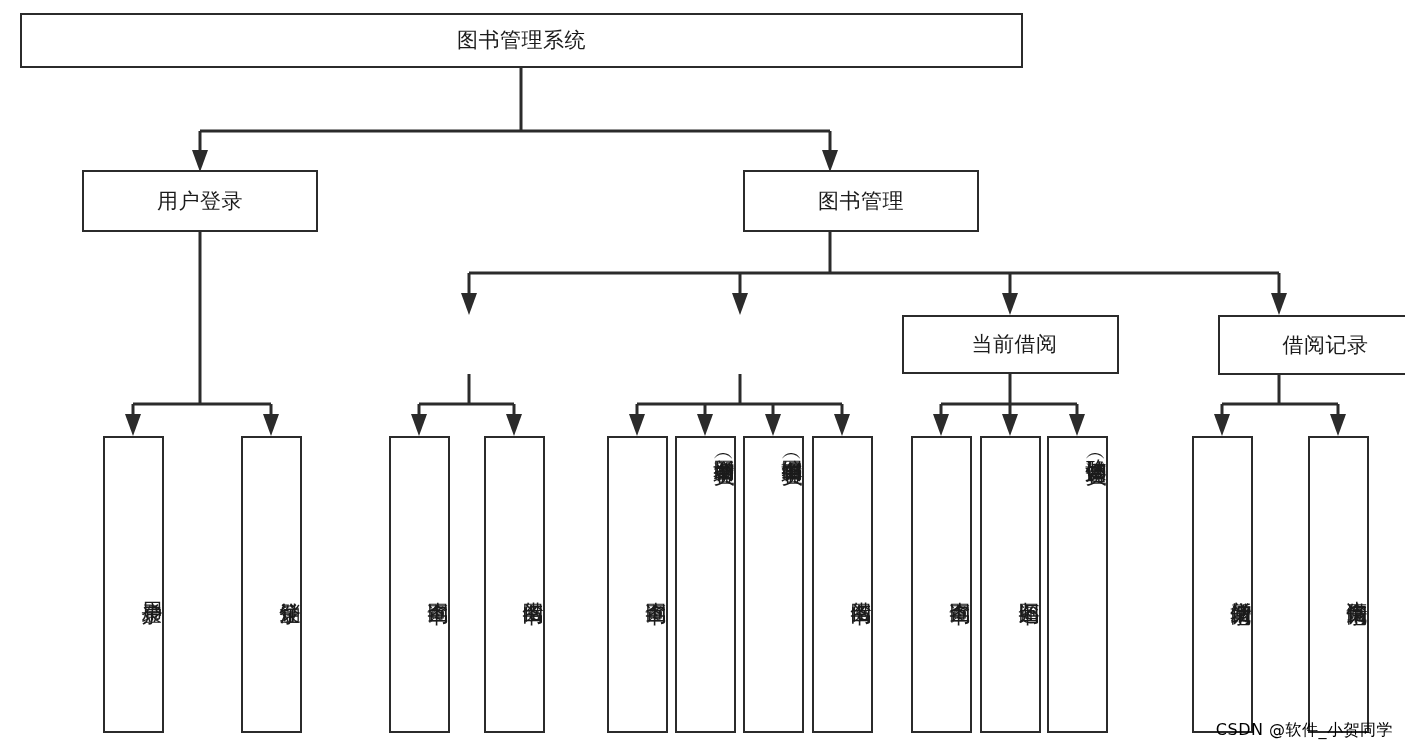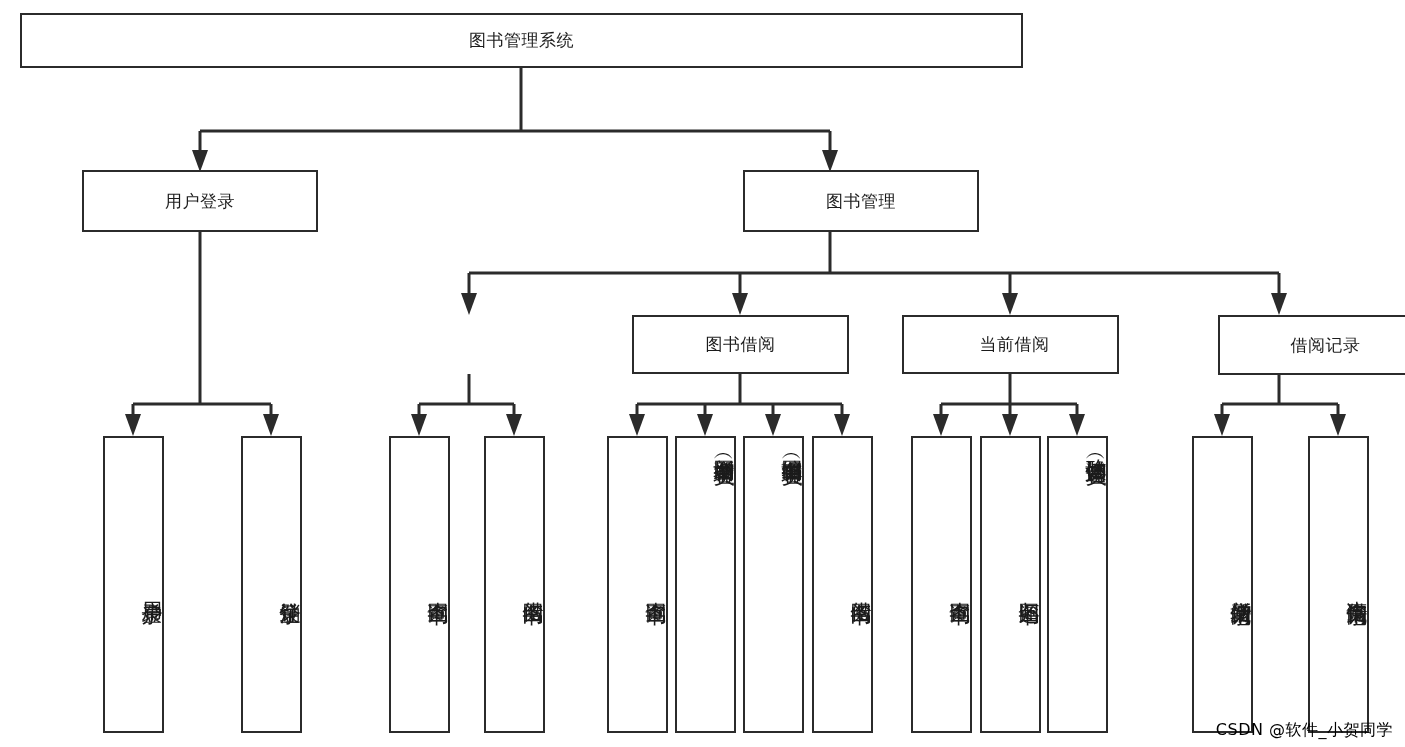--- a/index.html
+++ b/index.html
@@ -35,21 +35,21 @@
     overflow: hidden;
   }
   .node-label {
     color: #1b1b1b;
     line-height: 1.08;
     text-align: center;
     white-space: pre-wrap;
     user-select: none;
   }
   .h-node .node-label {
-    font-size: 17px;
+    font-size: 21px;
     letter-spacing: 0.5px;
     text-align: center;
   }
   .v-node {
     align-items: flex-start;
     padding-top: 4px;
   }
   .v-node .node-label {
     writing-mode: vertical-rl;
     text-orientation: upright;
@@ -164,23 +164,20 @@
     <span class="node-label">图书管理系统</span>
   </div>
 
   <div class="node-box h-node" style="left:82px; top:170px; width:236px; height:62px;">
     <span class="node-label">用户登录</span>
   </div>
   <div class="node-box h-node" style="left:712px; top:170px; width:236px; height:62px;margin-left:31px;">
     <span class="node-label">图书管理</span>
   </div>
 
-  <div class="node-box h-node" style="left:632px; top:315px; width:217px; height:59px;">
-    <span class="node-label">图书借阅</span>
-  </div>
   <div class="node-box h-node" style="left:902px; top:315px; width:217px; height:59px;padding-left:8px;">
     <span class="node-label">当前借阅</span>
   </div>
   <div class="node-box h-node" style="left:1172px; top:315px; width:215px; height:60px;margin-left:46px;">
     <span class="node-label">借阅记录</span>
   </div>
 
   <div class="node-box v-node mid-text" style="left:103px; top:436px; width:61px; height:297px;">
     <span class="node-label">用户登录</span>
   </div>

